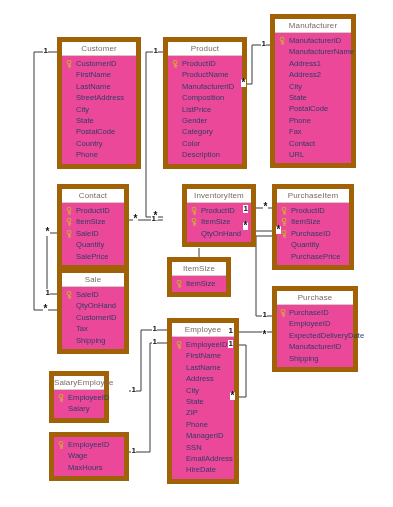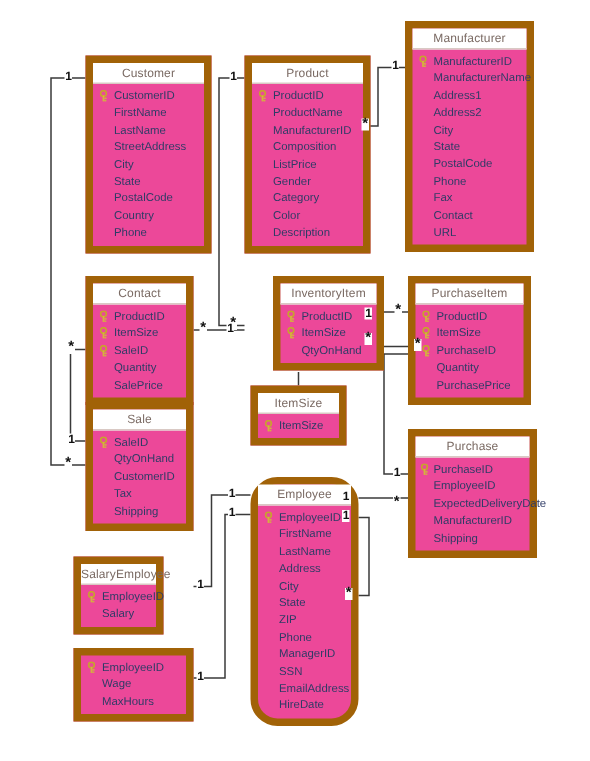--- a/index.html
+++ b/index.html
@@ -227,21 +227,21 @@
               <rect x="2.4" y="3.6" width="1.2" height="4" fill="#d4b43c"></rect>
               <rect x="3.6" y="5.1" width="1.5" height="1" fill="#d4b43c"></rect>
               <rect x="3.6" y="6.7" width="1.3" height="0.9" fill="#d4b43c"></rect>
             </svg><span>PurchaseID</span></li>
           <li class=""><span>EmployeeID</span></li>
           <li class=""><span>ExpectedDeliveryDate</span></li>
           <li class=""><span>ManufacturerID</span></li>
           <li class=""><span>Shipping</span></li>
         </ul>
       </div>
-      <div class="card card-employee" style="left: 167px; top: 318px; width: 72px; border-radius: 18px;">
+      <div class="card card-employee" style="left: 167px; top: 318px; width: 72px;">
         <div class="hdr">Employee</div>
         <ul>
           <li class="k"><svg class="key" viewBox="0 0 7 8" xmlns="http://www.w3.org/2000/svg">
               <circle cx="3" cy="2.3" r="1.9" fill="none" stroke="#c8a32e" stroke-width="1.1"></circle>
               <rect x="2.4" y="3.6" width="1.2" height="4" fill="#d4b43c"></rect>
               <rect x="3.6" y="5.1" width="1.5" height="1" fill="#d4b43c"></rect>
               <rect x="3.6" y="6.7" width="1.3" height="0.9" fill="#d4b43c"></rect>
             </svg><span>EmployeeID</span></li>
           <li class=""><span>FirstName</span></li>
           <li class=""><span>LastName</span></li>

